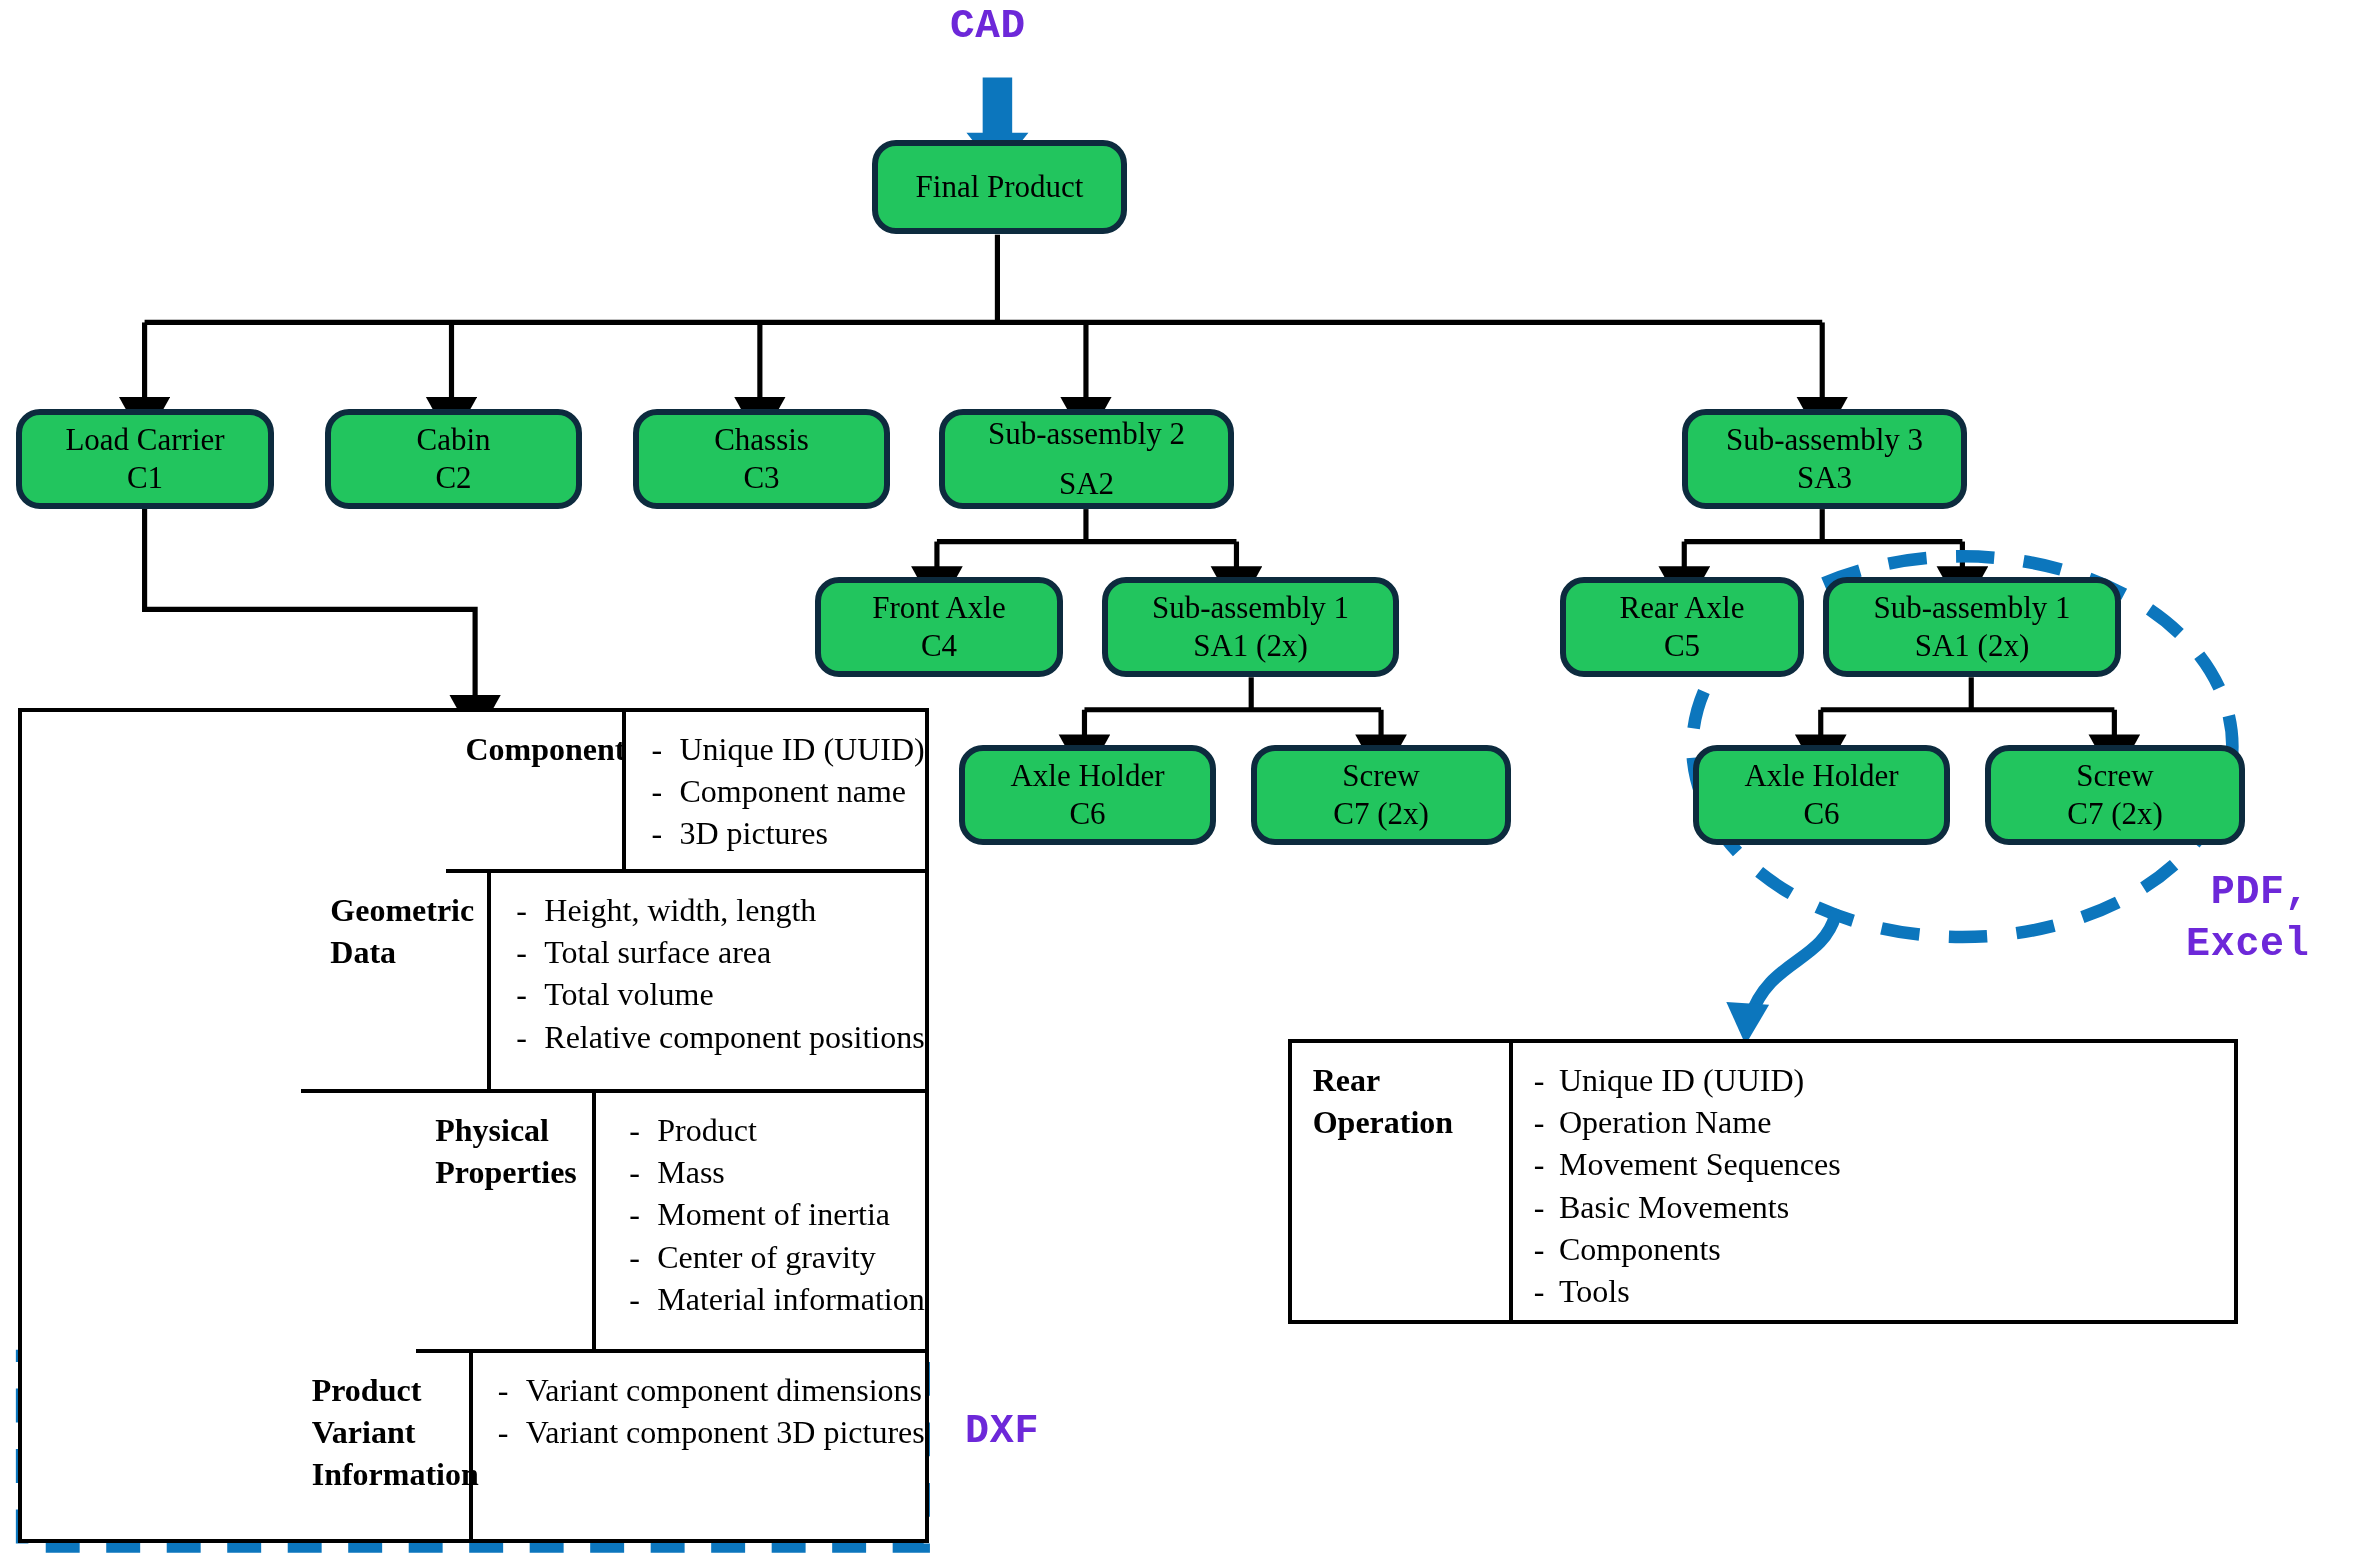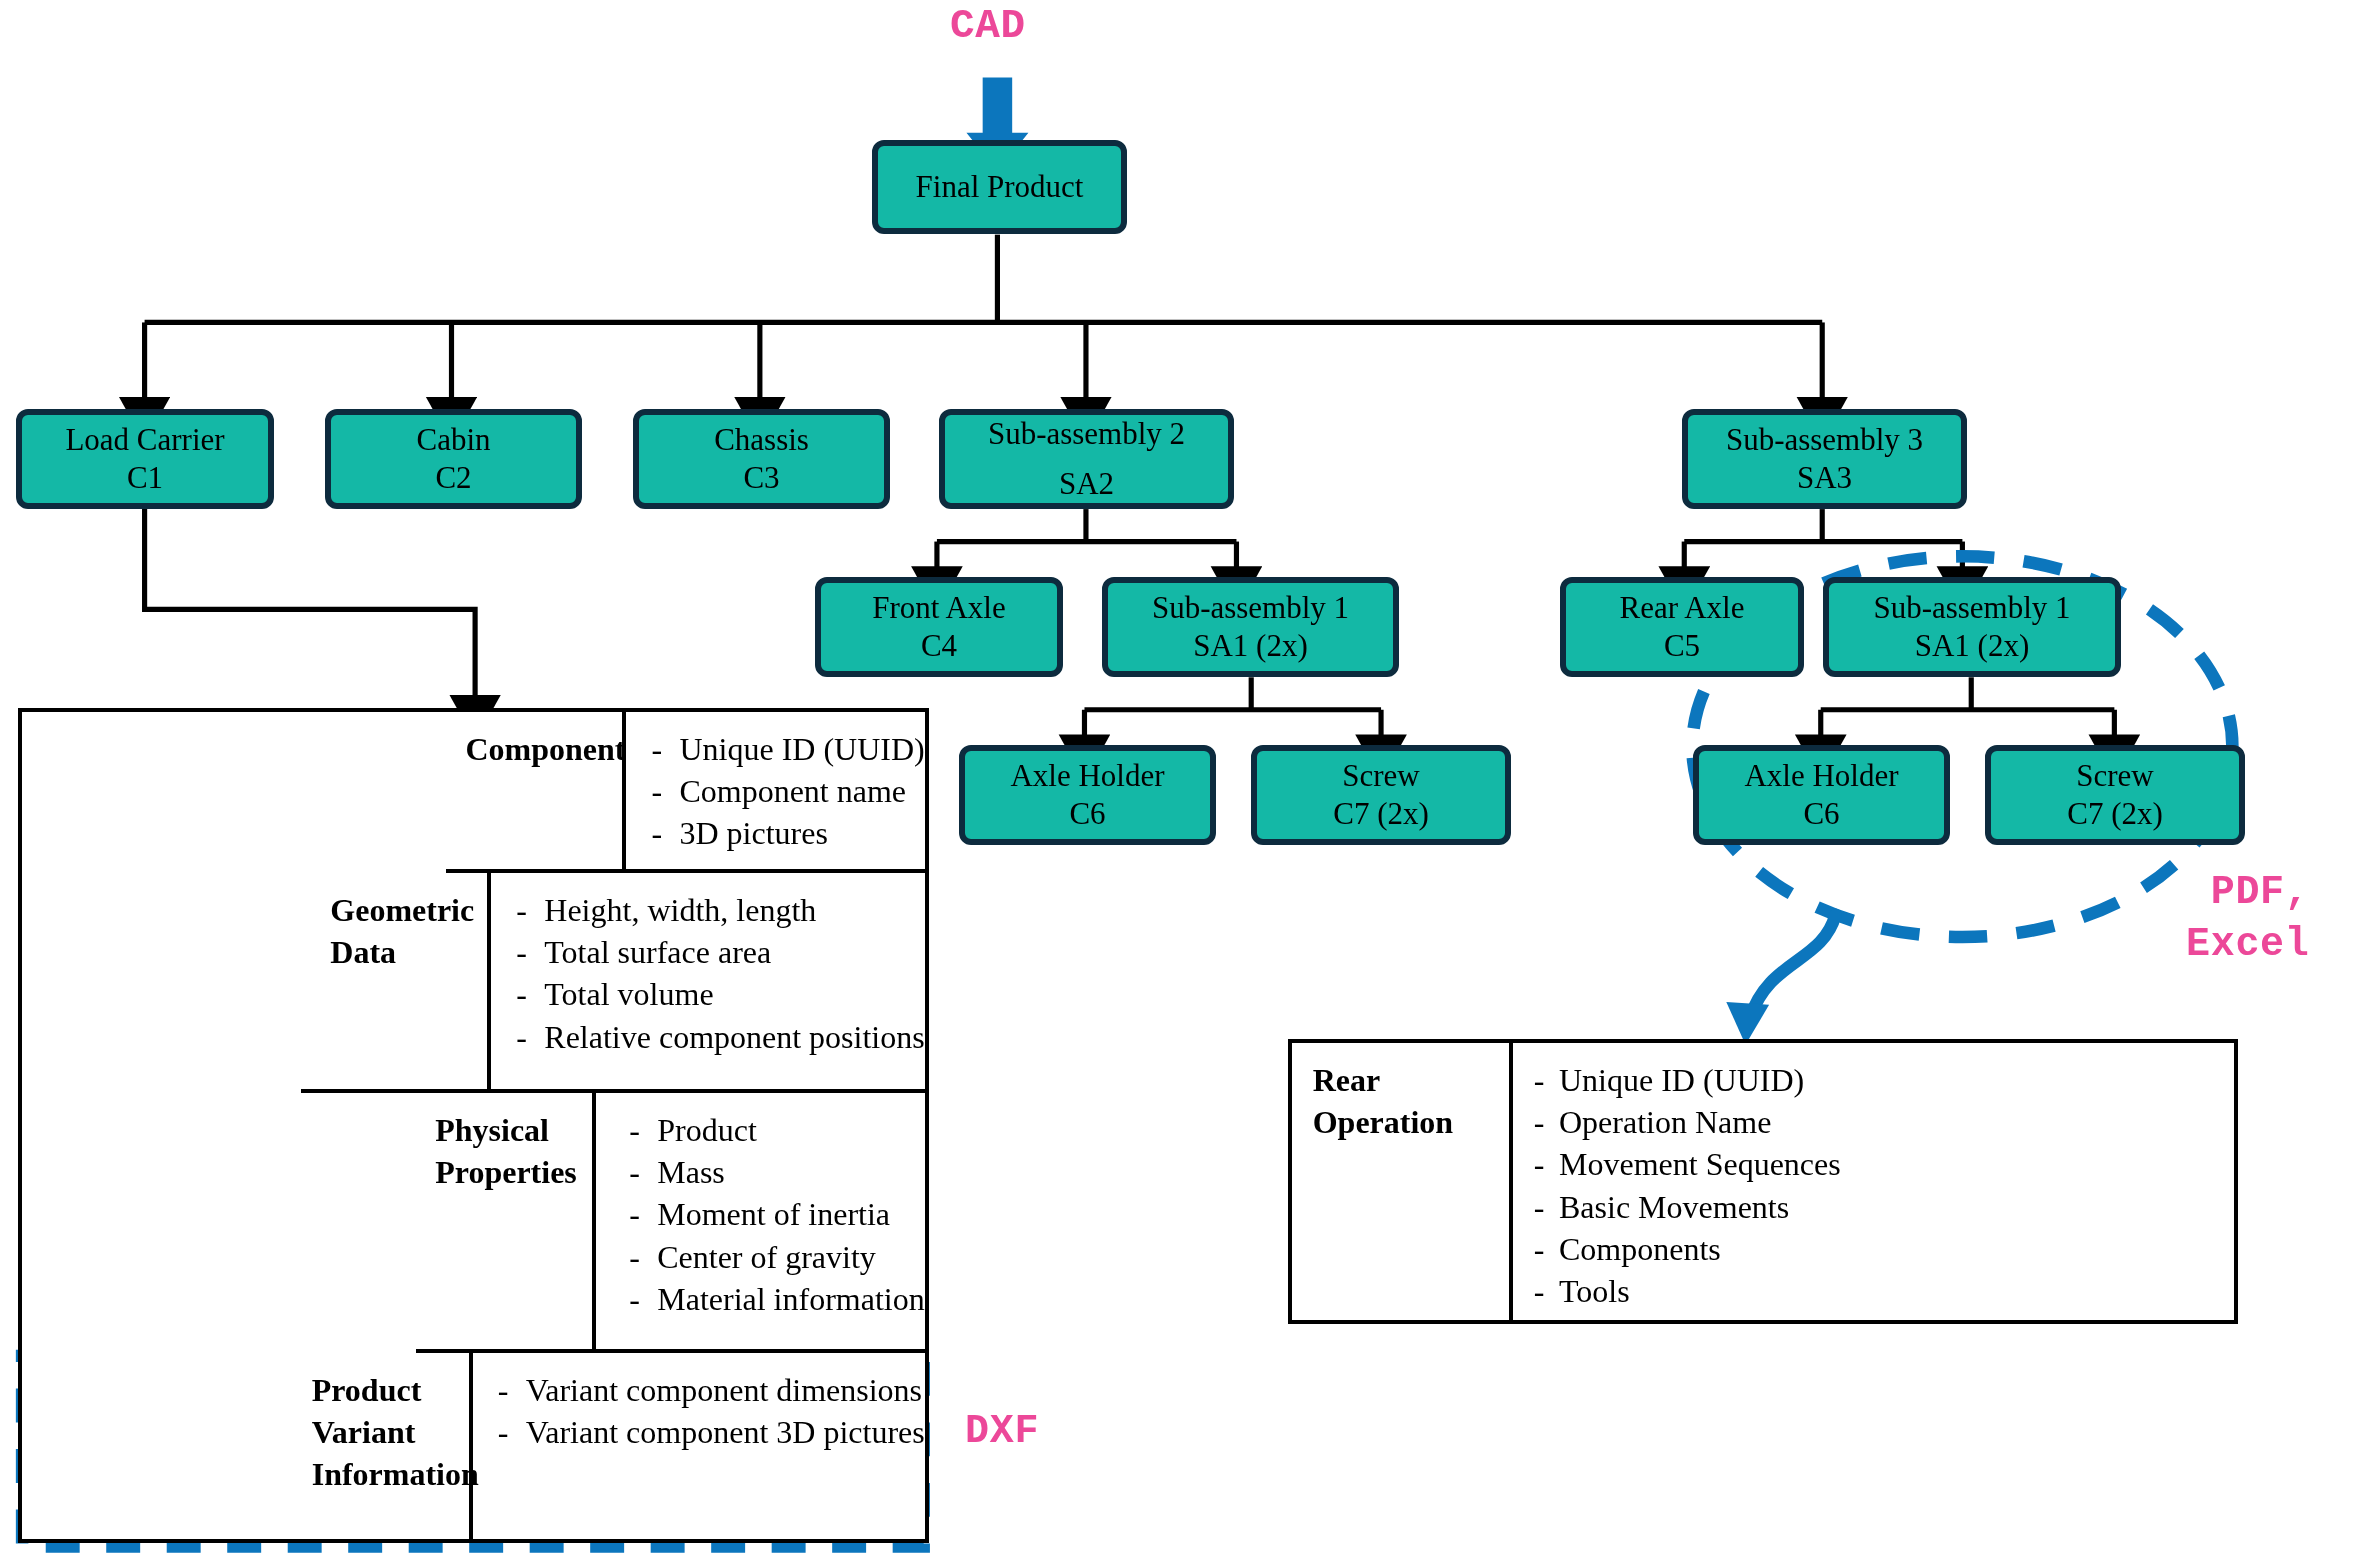--- a/index.html
+++ b/index.html
@@ -4,23 +4,23 @@
 <style>
   html,body{margin:0;padding:0;background:#ffffff;}
   body{font-family:"Liberation Serif", serif;}
   #stage{position:relative;width:2377px;height:1556px;background:#ffffff;overflow:hidden;}
   #svg-layer{position:absolute;left:0;top:0;width:2377px;height:1556px;}
 
   
   .node{
     position:absolute;
     box-sizing:border-box;
-    background:#14b8a6;
+    background:#22c55e;
     border:6.6px solid #0d2b3e;
-    border-radius:12px;
+    border-radius:24px;
     display:flex;
     flex-direction:column;
     align-items:center;
     justify-content:center;
     font-family:"Liberation Serif", serif;
     font-size:31px;
     line-height:1.18;
     color:#000000;
     text-align:center;
     white-space:nowrap;
@@ -69,21 +69,21 @@
   
   #component-table .acat{width:180px;}
   #component-table .aitems .adash{width:53px;padding-left:25px;}
   
   #operation-table .acat{width:221px;padding-left:20.7px;}
   #operation-table .aitems .adash{width:46px;padding-left:20.7px;}
 
   
   .bluelabel{
     position:absolute;
-    color:#ec4899;
+    color:#6d28d9;
     font-family:"Liberation Mono","DejaVu Sans Mono",monospace;
     font-weight:bold;
     white-space:pre;
     line-height:1.18;
   }
   #label-cad{left:950px;top:1.5px;font-size:41px;letter-spacing:0.7px;}
   #label-dxf{left:965px;top:1408px;font-size:40px;letter-spacing:0.7px;}
   #label-pdf-excel{left:2186px;top:869px;font-size:40px;letter-spacing:0.7px;text-align:right;}
   #label-pdf-excel .ln2{display:block;margin-top:4.4px;}
 </style>

